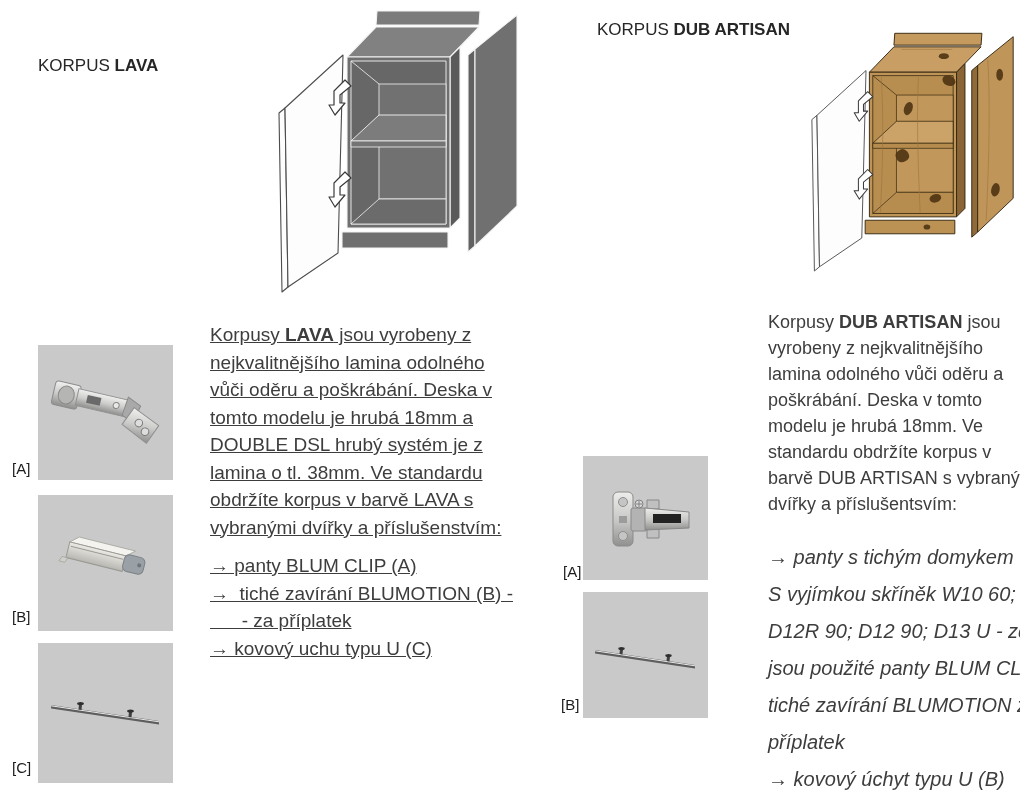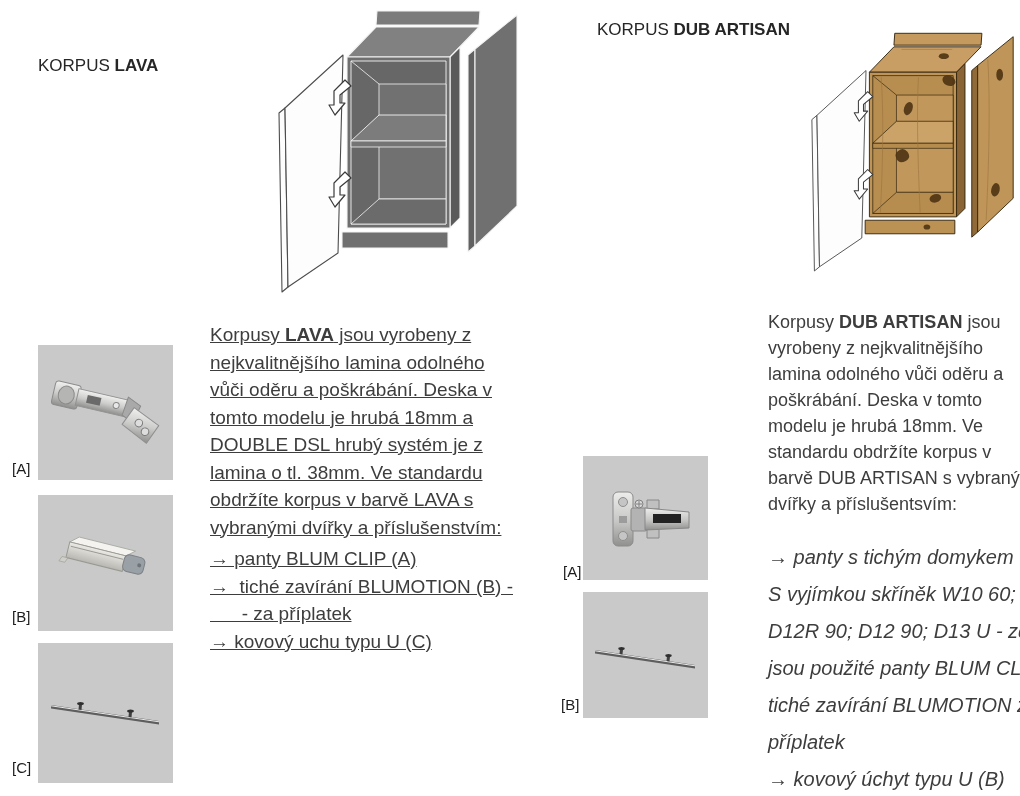--- a/index.html
+++ b/index.html
@@ -8,21 +8,21 @@
     background:#ffffff;color:#3d3d3d;
     font-family:"Liberation Sans", sans-serif;
   }
   .abs{position:absolute;}
   .title{font-size:17px;color:#262626;white-space:pre;}
   .title b{font-weight:700;}
   .hwbox{position:absolute;background:#c9c9c9;}
   .hwlabel{position:absolute;font-size:15px;color:#1c1c1c;}
   .textblock p{margin:0;white-space:pre;}
   .textblock .para{font-size:19px;line-height:27.5px;}
-  .textblock .features{font-size:19px;line-height:27.5px;margin-top:4px;}
+  .textblock .features{font-size:19px;line-height:27.5px;margin-top:11px;}
   .textblock.right-col .para{font-size:18px;line-height:26px;}
   .textblock.right-col .features{font-size:20px;line-height:37px;margin-top:22px;font-style:italic;}
   svg{display:block;}
 </style>
 </head>
 <body>
 
 <div class="abs title" style="left:38px;top:8px;margin-top:48px;"><span>KORPUS </span><b>LAVA</b></div>
 
 <svg class="abs" style="left:265px;top:0;" width="260" height="305" viewBox="0 0 260 305">

